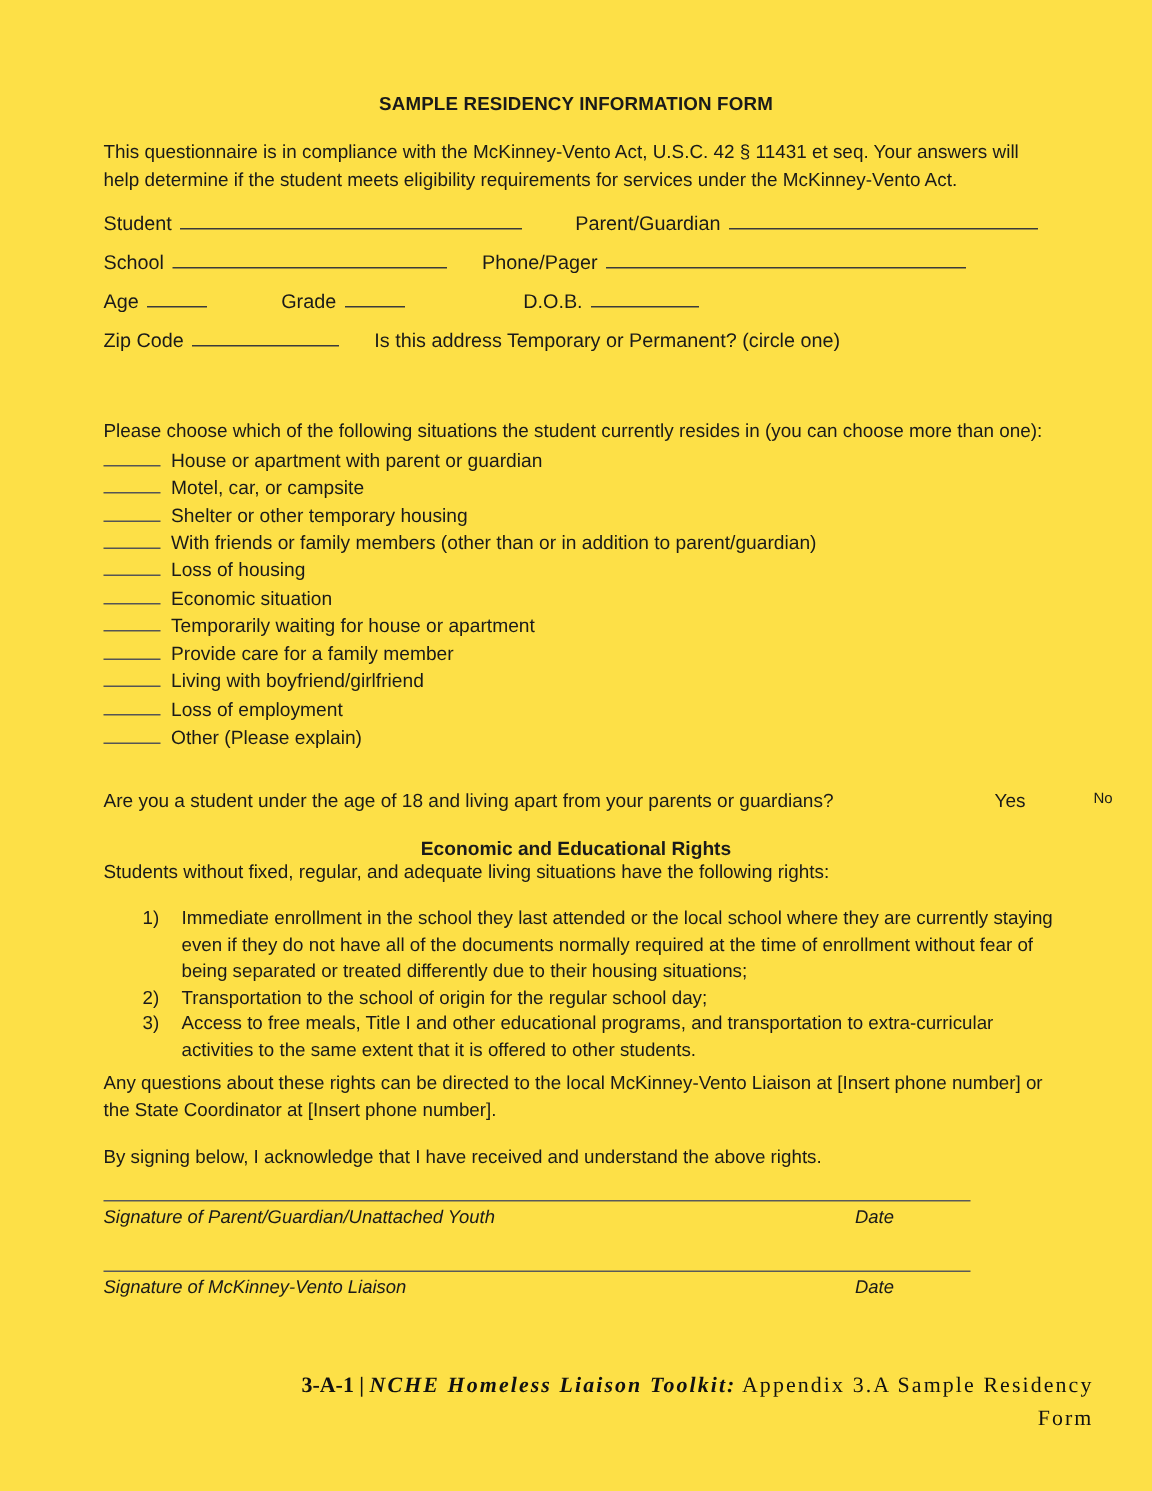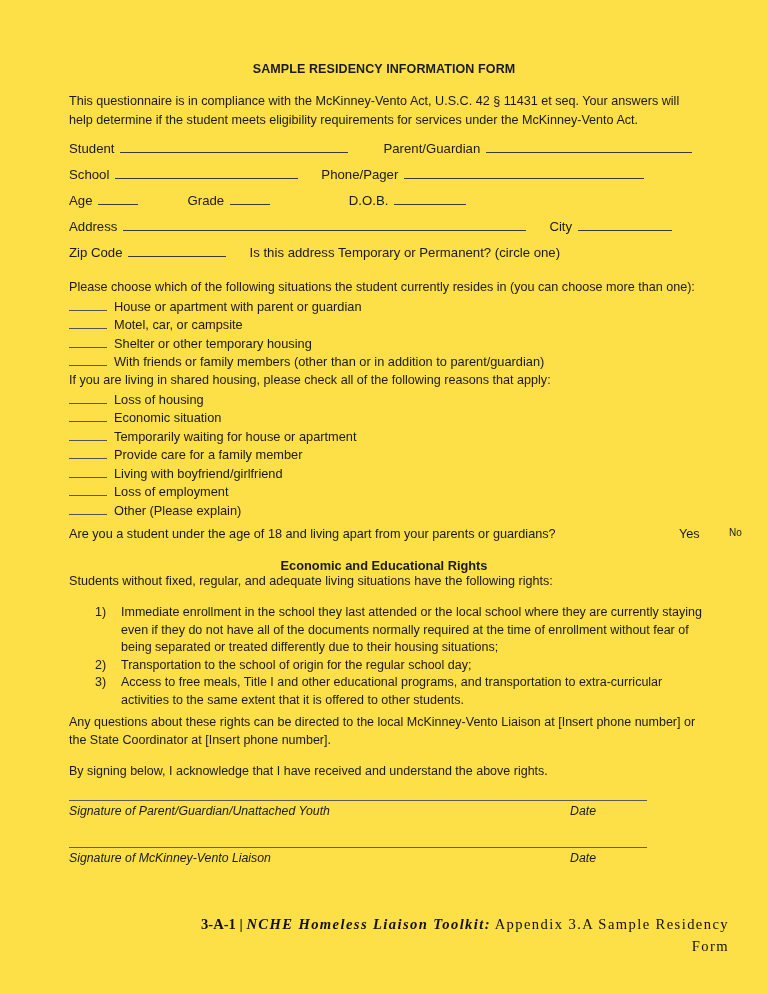--- a/index.html
+++ b/index.html
@@ -84,21 +84,21 @@
     margin-right: 7px;
   }
 
   
   .q-row {
     position: absolute;
     left: 69px;
     font-size: 12.7px;
     white-space: nowrap;
   }
-  .q-yes { position: absolute; left: 594px; font-size: 12.7px; margin-left: 16px; }
+  .q-yes { position: absolute; left: 594px; font-size: 12.7px; }
   .q-no  { position: absolute; left: 660px; font-size: 10px; }
 
   
   .rights-head {
     position: absolute;
     left: 0;
     width: 768px;
     text-align: center;
     font-size: 12.8px;
     font-weight: bold;
@@ -197,27 +197,20 @@
       <span class="rule" style="width:40px"></span>
       <span class="sp-lg"></span>
       <span class="fl">Grade</span>
       <span class="rule" style="width:40px"></span>
       <span class="sp-lg"></span>
       <span class="sp-md"></span>
       <span class="fl">D.O.B.</span>
       <span class="rule" style="width:72px"></span>
     </div>
 
-    <div class="field-row">
-      <span class="fl">Address</span>
-      <span class="rule" style="width:403px"></span>
-      <span class="sp-sm"></span>
-      <span class="fl">City</span>
-      <span class="rule" style="width:94px"></span>
-    </div>
 
     <div class="field-row">
       <span class="fl">Zip Code</span>
       <span class="rule" style="width:98px"></span>
       <span class="sp-sm"></span>
       <span class="fl">Is this address Temporary or Permanent? (circle one)</span>
     </div>
 
   </div>
 
@@ -232,21 +225,20 @@
     </div>
     <div class="check-item">
       <span class="blank"></span><span>Shelter or other temporary housing</span>
     </div>
     <div class="check-item">
       <span class="blank"></span><span>With friends or family members (other than or in addition to parent/guardian)</span>
     </div>
   </div>
 
   <div class="sect" style="top:371px">
-    <div class="sect-lead">If you are living in shared housing, please check all of the following reasons that apply:</div>
 
     <div class="check-item">
       <span class="blank"></span><span>Loss of housing</span>
     </div>
     <div class="check-item">
       <span class="blank"></span><span>Economic situation</span>
     </div>
     <div class="check-item">
       <span class="blank"></span><span>Temporarily waiting for house or apartment</span>
     </div>

